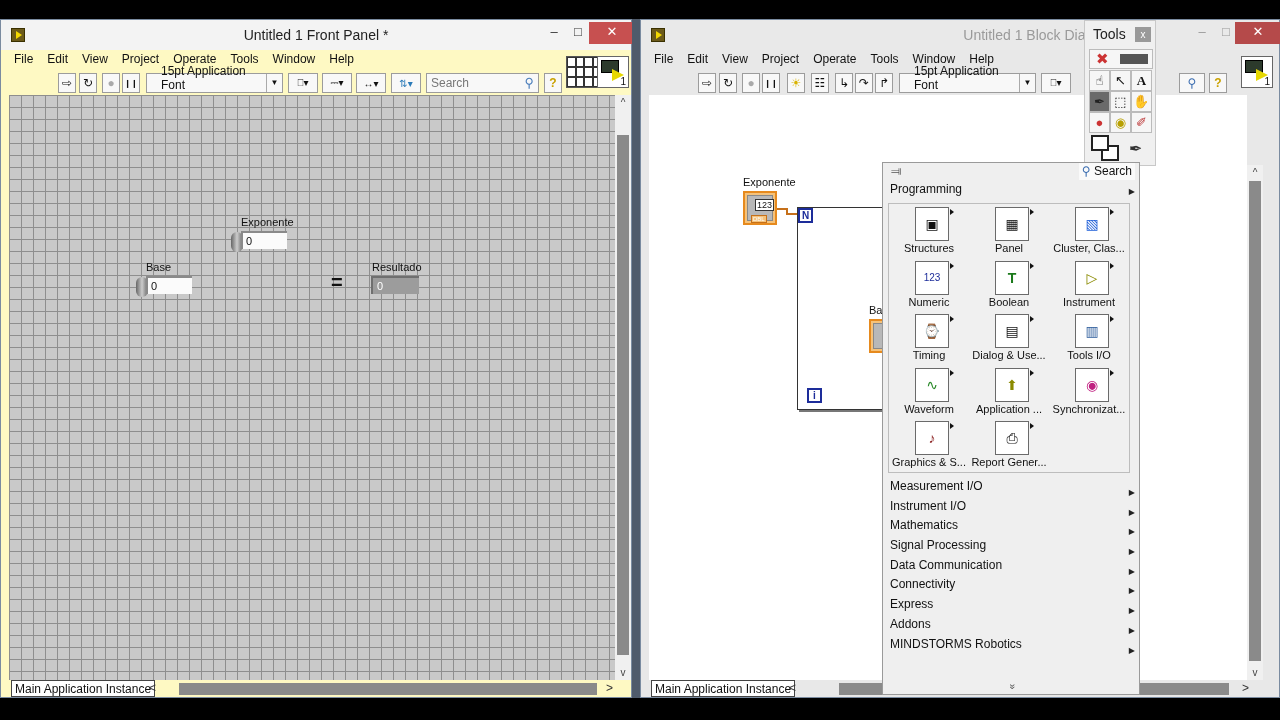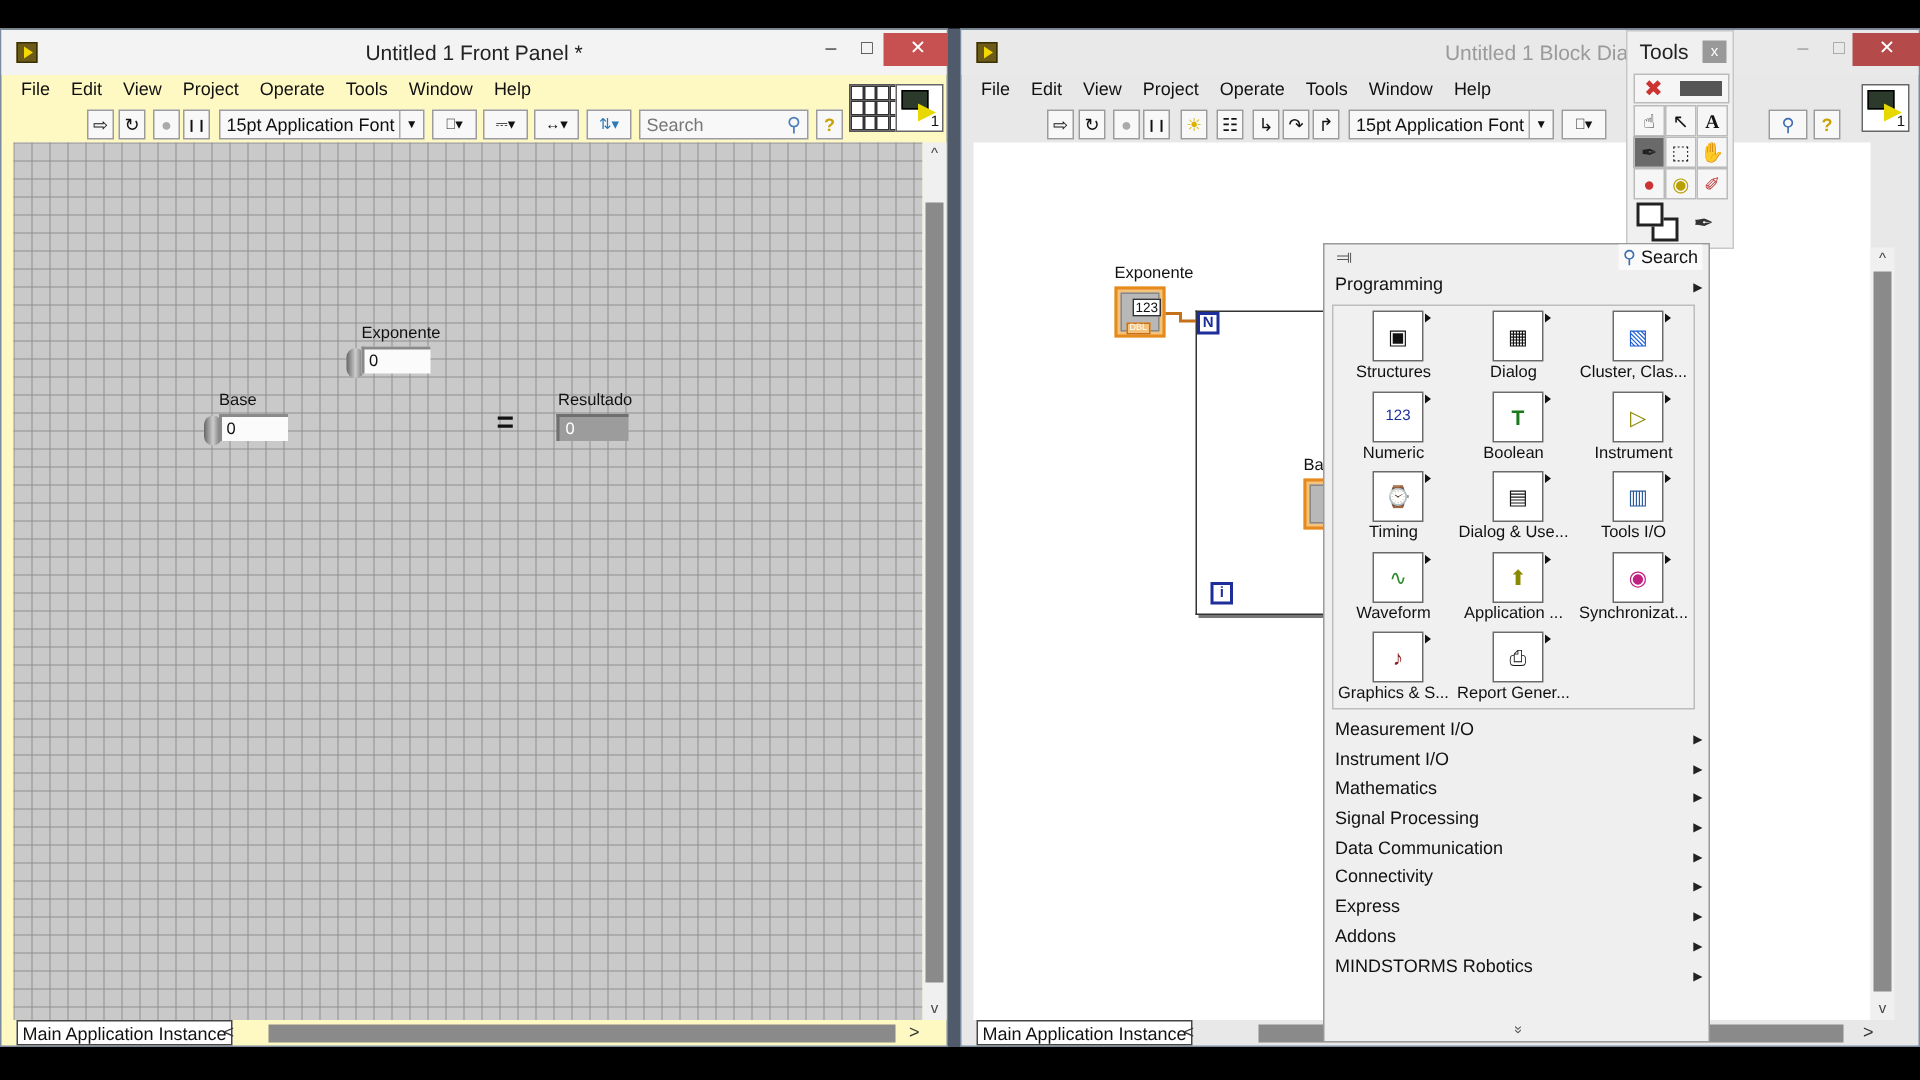--- a/index.html
+++ b/index.html
@@ -19,21 +19,21 @@
   .title-text { position: absolute; left: 0; right: 0; top: 7px; text-align: center; font-size: 14px; color: #222; }
   .win-bd .title-text { color: #9a9a9a; }
   .wbtn { position: absolute; top: 2px; height: 22px; width: 26px; text-align: center; font-size: 13px; color: #333; line-height: 20px; }
   .wbtn.close { width: 46px; background: #c75050; color: #fff; font-weight: bold; }
   .win-bd .wbtn.close { background: #b54a4a; }
 
   .menubar { position: absolute; left: 0; right: 0; top: 30px; height: 20px; display: flex; padding-left: 6px; }
   .menu-item { padding: 2px 7px; font-size: 12px; color: #111; }
   .toolbar { position: absolute; left: 0; right: 0; top: 51px; height: 24px; }
   .tb { position: absolute; top: 2px; height: 20px; border: 1px solid #9c9c9c; background: #f8f8f8; display: flex; align-items: center; justify-content: center; font-size: 12px; }
-  .tb-font { padding: 0 4px; justify-content: flex-start; }
+  .tb-font { padding: 0 14px; justify-content: flex-start; align-items: flex-end; }
   .tb-font .dd { position: absolute; right: 0; top: 0; width: 16px; height: 18px; border-left: 1px solid #aaa; font-size: 8px; text-align: center; line-height: 18px; }
   .tb-search { justify-content: flex-start; padding-left: 4px; color: #777; }
   .tb-search .mag { position: absolute; right: 4px; top: 1px; font-size: 13px; color: #4a7dbb; }
 
   .vi-icon { position: absolute; width: 32px; height: 32px; border: 1px solid #666; background: #fff; }
   .vi-icon .scr { position: absolute; left: 3px; top: 3px; width: 18px; height: 13px; background: #2c3a2c; border: 1px solid #000; }
   .vi-icon .arrow { position: absolute; left: 14px; top: 12px; border-left: 12px solid #e6d800; border-top: 6px solid transparent; border-bottom: 6px solid transparent; }
   .vi-icon .num { position: absolute; right: 2px; bottom: 0px; font-size: 10px; }
   .conn-pane { position: absolute; width: 36px; height: 32px; border: 1px solid #555; background: #fff; display: grid; grid-template-columns: repeat(4, 1fr); grid-template-rows: repeat(3, 1fr); }
   .conn-pane div { border: 1px solid #333; }
@@ -373,21 +373,21 @@
   <span class="arr" style="top:24px">▶</span>
 
   <div class="iconbox">
     <div class="fgrid">
       <div class="fitem">
           <div class="ico">▣</div>
           <div class="lbl">Structures</div>
         </div>
       <div class="fitem">
           <div class="ico">▦</div>
-          <div class="lbl">Dialog</div>
+          <div class="lbl">Panel</div>
         </div>
       <div class="fitem">
           <div class="ico" style="color:#1f5fd8">▧</div>
           <div class="lbl">Cluster, Clas...</div>
         </div>
       <div class="fitem">
           <div class="ico" style="font-size:10px;color:#1d2d9a">123</div>
           <div class="lbl">Numeric</div>
         </div>
       <div class="fitem">

